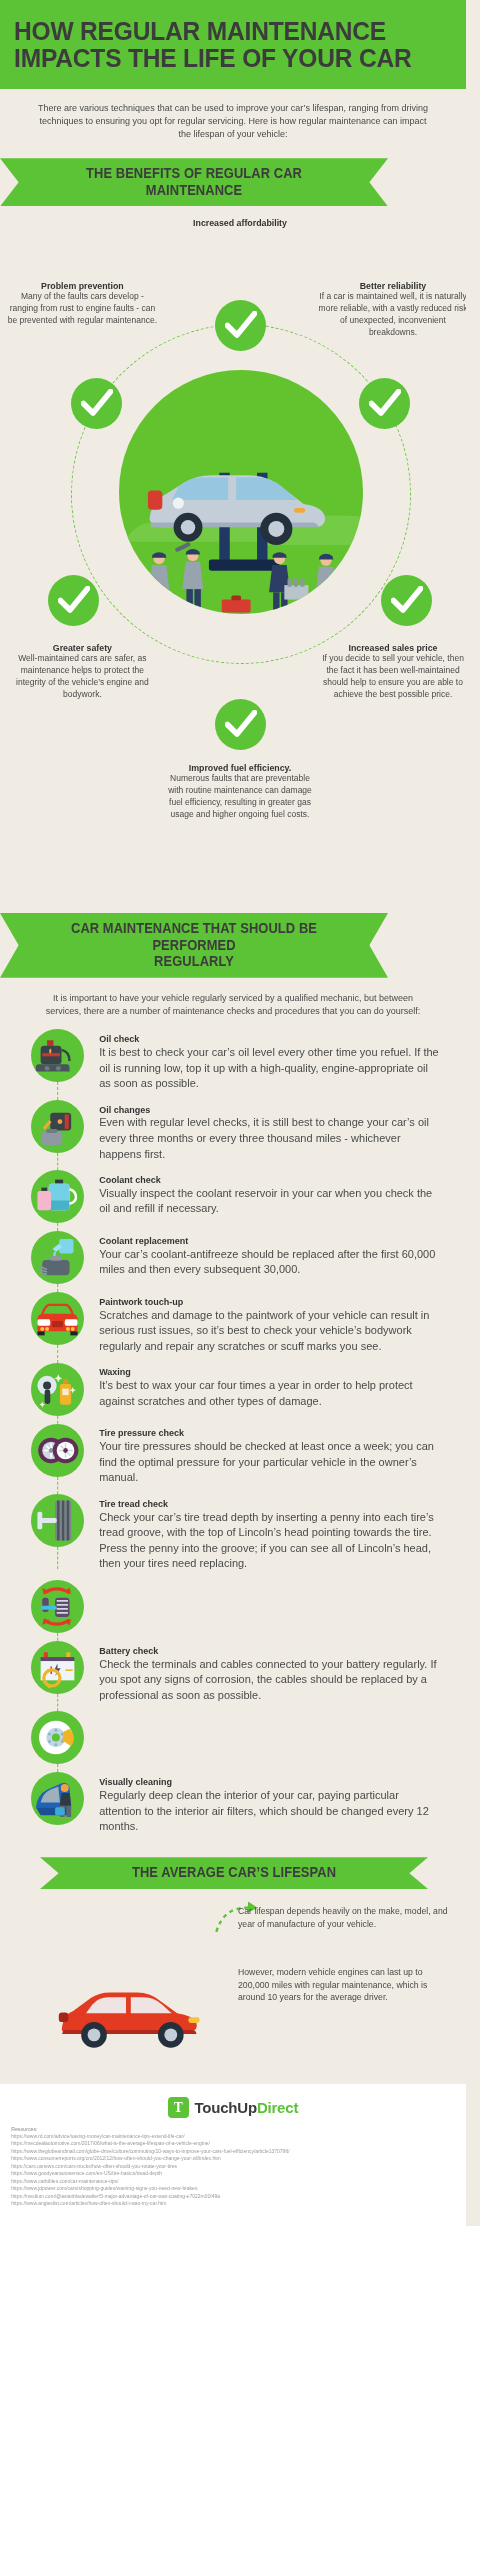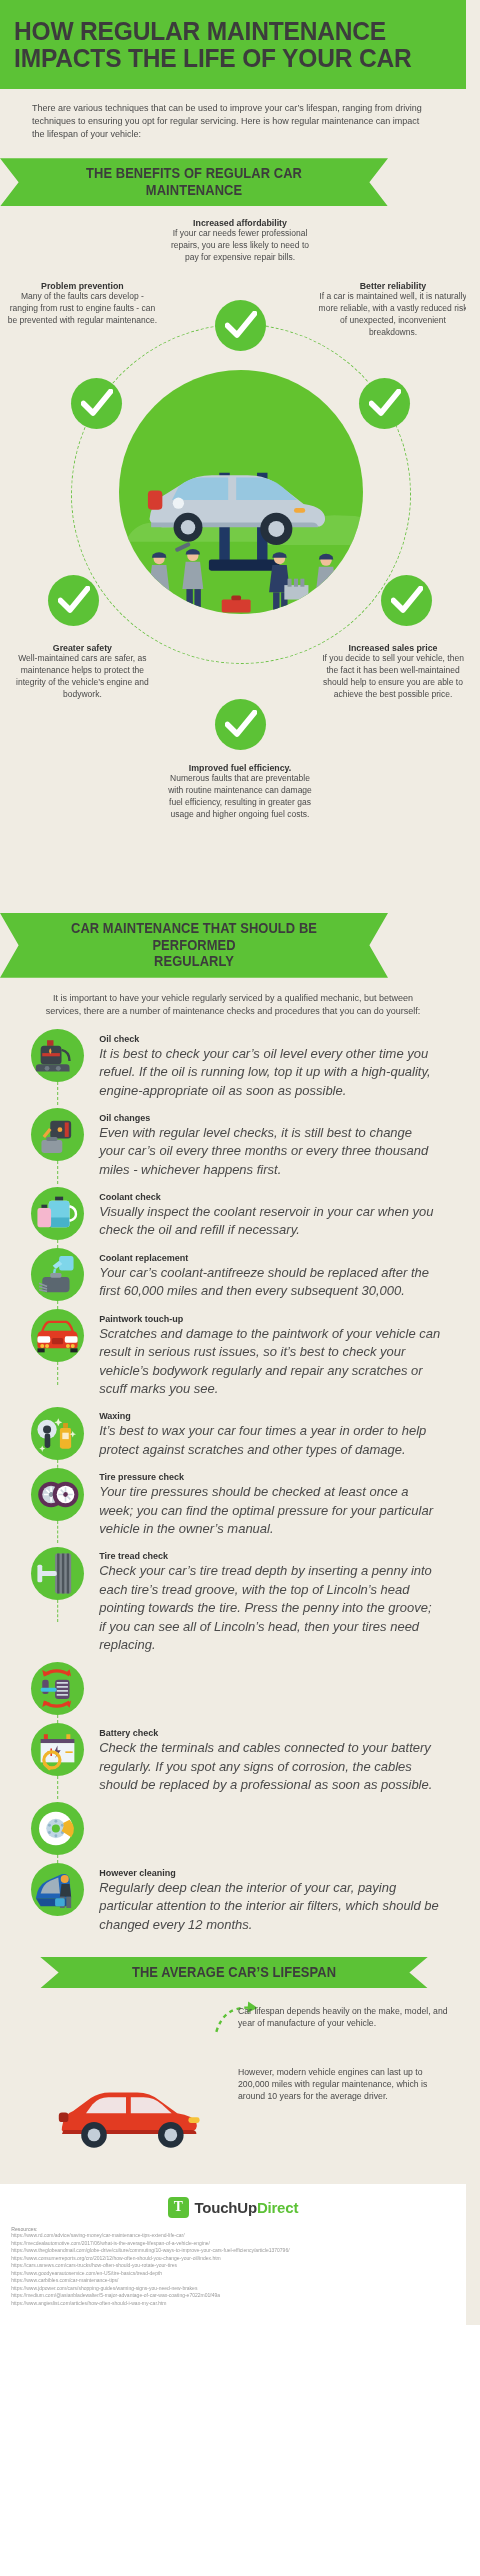--- a/index.html
+++ b/index.html
@@ -26,20 +26,21 @@
     color: #3c3c3c;
     text-transform: uppercase;
     transform: scaleX(0.93);
     transform-origin: left center;
   }
   .header h1 .l2 { display: block; }
 
   
   .intro {
     padding: 13px 32px 11.2px 32px;
+    text-align: center;
     font-size: 9px;
     line-height: 1.45;
     color: #4a4a4a;
   }
 
   
   .banner-wrap { padding: 6.4px 0 3.2px 0; display: flex; }
   .banner {
     background: #5cc236;
     width: 388px;
@@ -123,21 +124,21 @@
     width: 53px; height: 53px; border-radius: 50%;
     background: #5cc236; position: relative; overflow: hidden;
   }
   .mrow .connector {
     position: absolute; left: 50%; top: 53px; width: 0;
     height: 22.4px; border-left: 1.6px dashed #6dc247; transform: translateX(-0.8px);
   }
   .mrow:last-child .connector { display: none; }
   .mrow .mtxt { padding-left: 3.2px; padding-right: 6.4px; padding-top: 4.8px; }
   .mrow .mt { font-size: 9px; font-weight: bold; color: #333; margin-bottom: 0.8px; }
-  .mrow .md { font-size: 13px; line-height: 1.42; color: #4a4a4a; font-style: italic; }
+  .mrow .md { font-size: 11px; line-height: 1.42; color: #4a4a4a; }
 
   
   .lifespan { position: relative; padding-bottom: 8px; padding-left: 40px; }
   .ls-body { position: relative; height: 184px; }
   .ls-text {
     position: absolute; right: 13px; width: 215px;
     font-size: 8.7px; line-height: 1.42; color: #4a4a4a;
   }
   .ls-t1 { top: 13px; }
   .ls-t2 { top: 74px; }
@@ -288,21 +289,20 @@
         </svg>
     </div>
     <div class="check c-bot">
       <svg width="32" height="29" viewBox="0 0 40 36">
           <path d="M3 18 L15 30 L37 3" stroke="#fff" stroke-width="7" fill="none" stroke-linecap="round" stroke-linejoin="round"></path>
         </svg>
     </div>
 
     <div class="bcell b-top">
       <div class="bt">Increased affordability</div>
-      <div class="bd">If your car needs fewer professional repairs, you are less likely to need to pay for expensive repair bills.</div>
     </div>
     <div class="bcell b-left">
       <div class="bt">Problem prevention</div>
       <div class="bd">Many of the faults cars develop - ranging from rust to engine faults - can be prevented with regular maintenance.</div>
     </div>
     <div class="bcell b-right">
       <div class="bt">Better reliability</div>
       <div class="bd">If a car is maintained well, it is naturally more reliable, with a vastly reduced risk of unexpected, inconvenient breakdowns.</div>
     </div>
     <div class="bcell b-bl">
@@ -588,21 +588,21 @@
               <path d="M38 26 l10 0 l2 16 l-14 0z" fill="#2f3a41"></path>
               <rect x="36" y="42" width="6" height="14" fill="#5b6770"></rect>
               <rect x="44" y="42" width="6" height="14" fill="#5b6770"></rect>
               <rect x="30" y="44" width="12" height="10" rx="2" fill="#3fa9d6"></rect>
             </g>
           </svg>
         </div>
 
       </div>
       <div class="mtxt">
-        <div class="mt">However cleaning</div>
+        <div class="mt">Visually cleaning</div>
         <div class="md">Regularly deep clean the interior of your car, paying particular attention to the interior air filters, which should be changed every 12 months.</div>
       </div>
     </div>
 
   </div>
 
   <div class="lifespan">
     <div class="banner-wrap">
       <div class="banner">
         <span>THE AVERAGE CAR’S LIFESPAN</span>

